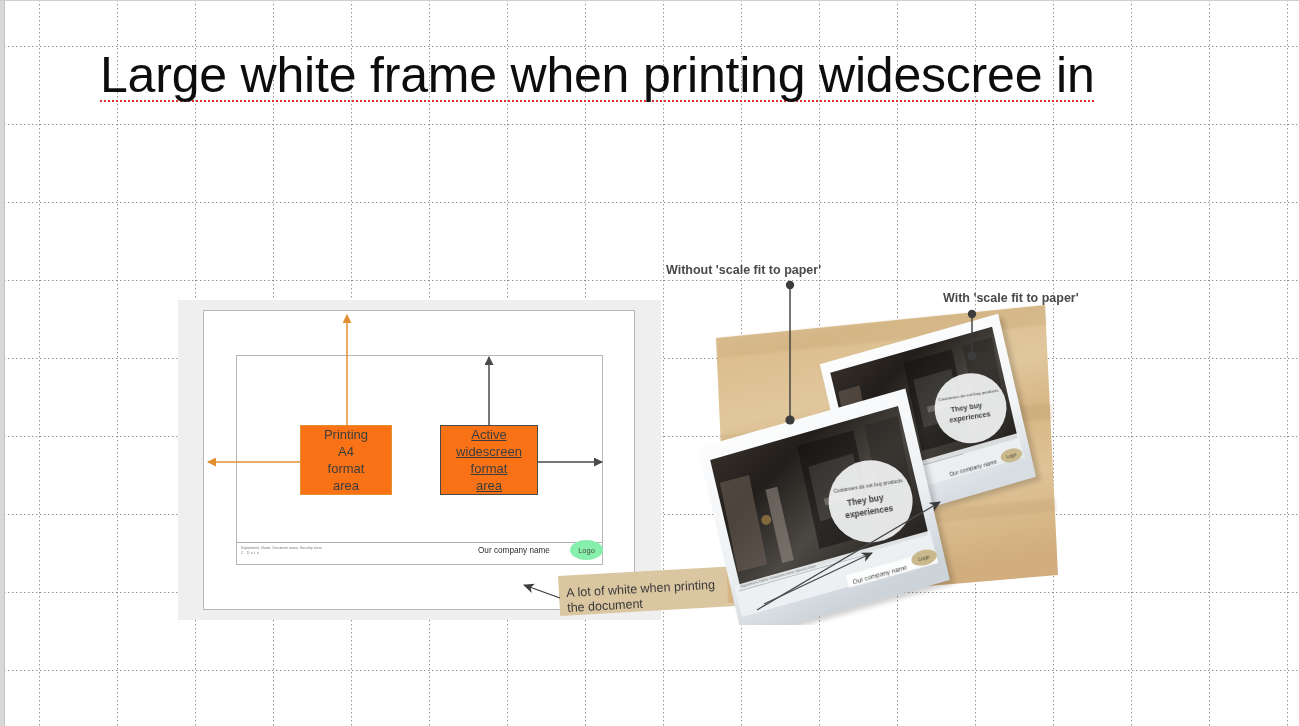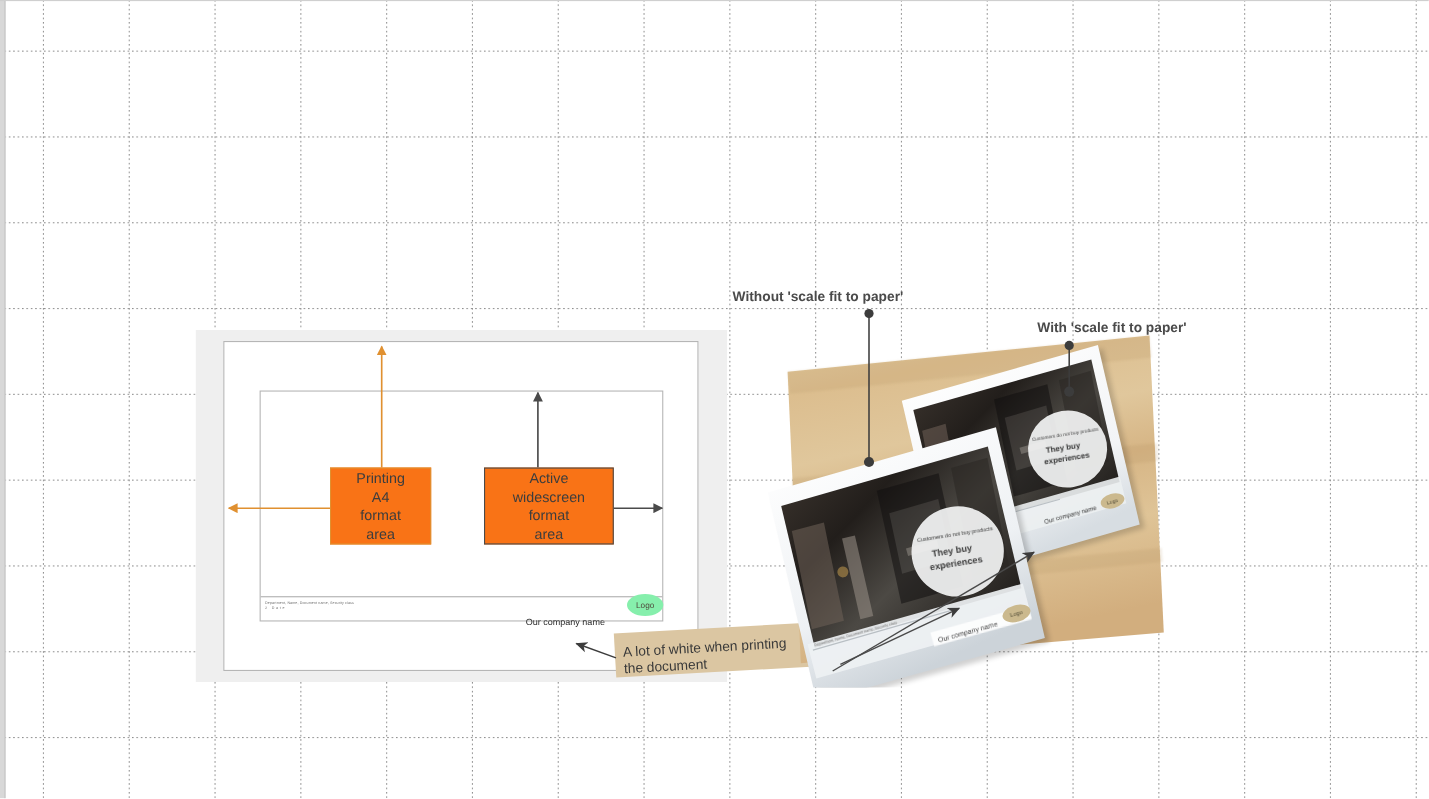--- a/index.html
+++ b/index.html
@@ -87,21 +87,21 @@
     width: 150px;
     font-size: 3.3px;
     line-height: 1.55;
     color: #707070;
     letter-spacing: .1px;
     filter: blur(.28px);
   }
   .mock-footer-small .l2 { letter-spacing: 1.6px; }
   .mock-company {
     position: absolute;
-    left: 300px; top: 261px;
+    left: 300px; top: 246px;
     font-size: 8.2px;
     color: #2d2d2d;
     white-space: nowrap;
   }
   .mock-logo {
     position: absolute;
     left: 392px; top: 240px;
     width: 33px; height: 20px;
     border-radius: 50%;
     background: #86efac;
@@ -123,22 +123,23 @@
     color: #3d3d3d;
     text-align: center;
   }
   #box-print {
     left: 122px; top: 125px;
     width: 92px; height: 70px;
     border: 1.6px solid #e09030;
   }
   #box-active {
     left: 262px; top: 125px;
-    width: 118px; height: 70px;
+    width: 98px; height: 70px;
     border: 1.6px solid #4a4a4a;
+    text-decoration: underline;
   }
 
   
   #arrows { position: absolute; left:0; top:0; width: 483px; height: 320px; }
 
   
   #note {
     position: absolute;
     left: 558px; top: 576px;
     width: 185px; height: 40px;
@@ -218,21 +219,21 @@
         <rect x="0" y="436" width="1299" height="1" fill="url(#doth)"></rect>
         <rect x="0" y="514" width="1299" height="1" fill="url(#doth)"></rect>
         <rect x="0" y="592" width="1299" height="1" fill="url(#doth)"></rect>
         <rect x="0" y="670" width="1299" height="1" fill="url(#doth)"></rect>
       </g>
   </svg>
 
   <div class="win-edge"></div>
   <div class="win-edge-top"></div>
 
-  <div id="title"><br></div>
+  <div id="title"><span class="sp-underline">Large white frame when printing widescree in</span><br></div>
 
   <div id="mockup">
 
     <div class="mock-shadow"></div>
     <div class="mock-page"></div>
     <div class="mock-inner"></div>
     <div class="mock-divider"></div>
 
     <div class="mock-footer-small">
       <div>Department, Name, Document name, Security class</div>

